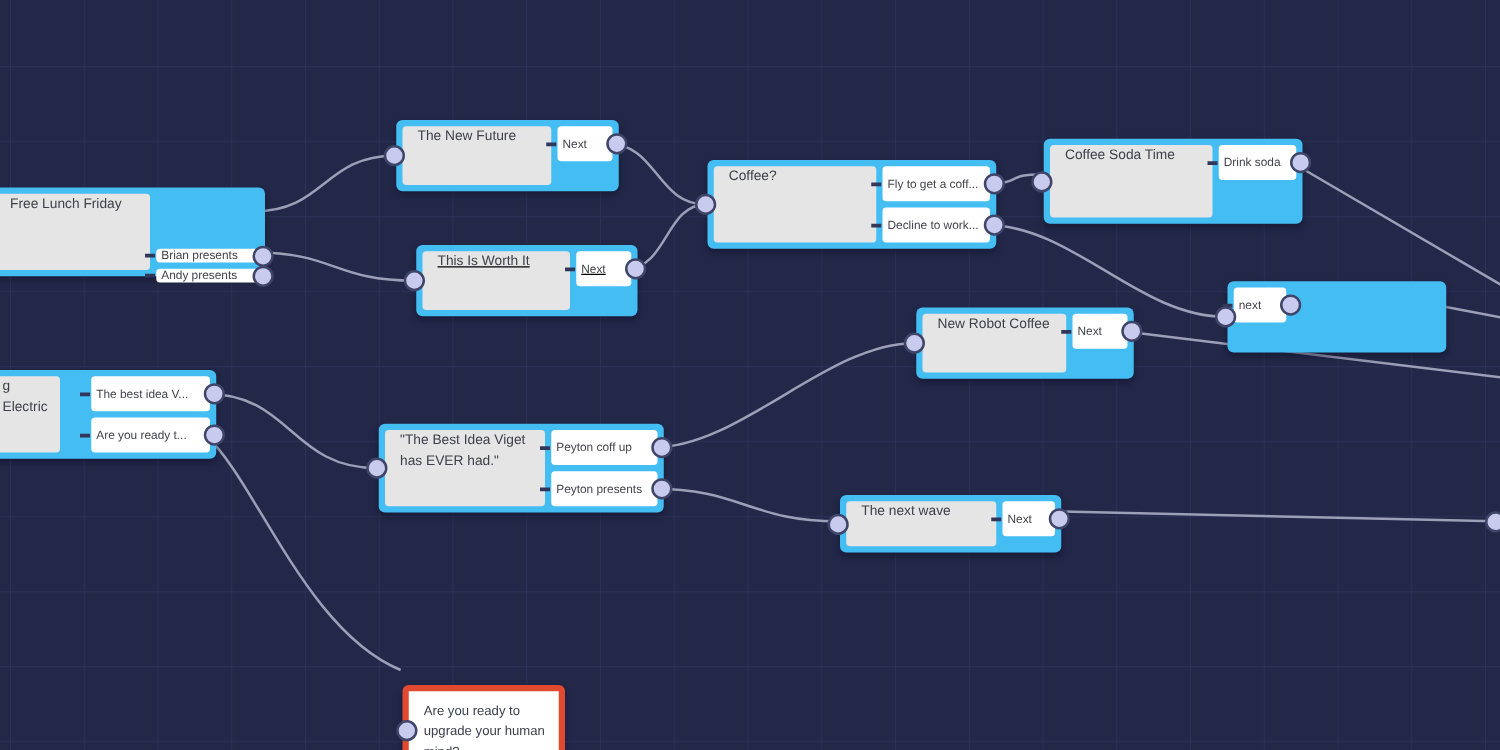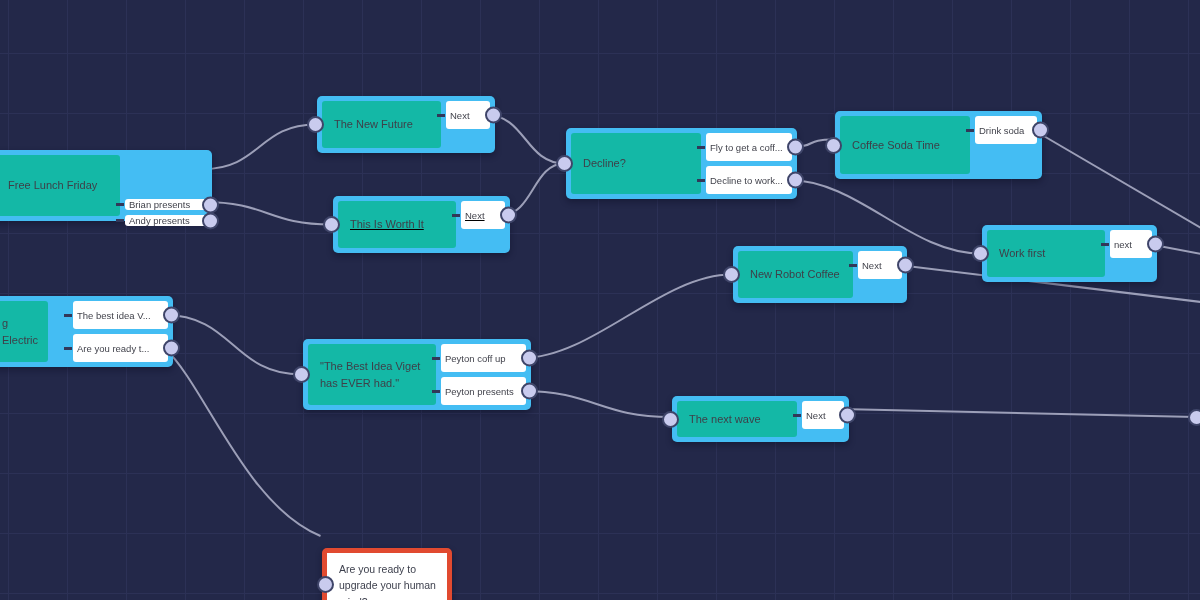--- a/index.html
+++ b/index.html
@@ -15,22 +15,22 @@
   }
   #wires{position:absolute;left:0;top:0;z-index:1;}
   #wires path{fill:none;stroke:#9c9fb8;stroke-width:2px;}
   .node{
     position:absolute;z-index:2;box-sizing:border-box;
     background:#44bdf3;border-radius:5px;
     display:flex;gap:5px;padding:5px;
     box-shadow:0 3px 6px rgba(10,13,35,0.45);
   }
   .main{
-    background:#14b8a6;border-radius:3px;flex:1 1 auto;
-    display:flex;align-items:center;
+    background:#e5e5e5;border-radius:3px;flex:1 1 auto;
+    display:flex;
     padding:0 8px 0 12px;box-sizing:border-box;
     font-size:11px;color:#3e4049;line-height:1.5;
   }
   .outs{display:flex;flex-direction:column;gap:5px;flex:0 0 auto;}
   .out{
     position:relative;background:#ffffff;border-radius:3px;height:28px;
     display:flex;align-items:center;justify-content:flex-start;
     font-size:9.5px;color:#42434c;white-space:nowrap;overflow:visible;
     box-sizing:border-box;padding:0 4px;
   }
@@ -107,21 +107,21 @@
       <div class="outs" style="width: 44px;">
         <div class="out">
           <span>Next</span>
           <span class="port outp"></span>
         </div>
       </div>
       <span class="port in"></span>
     </div>
     <div class="node" style="left: 566px; top: 128px; width: 231px; height: 71px;">
       <div class="main">
-        <span>Decline?</span>
+        <span>Coffee?</span>
       </div>
       <div class="outs" style="width: 86px;">
         <div class="out">
           <span>Fly to get a coff...</span>
           <span class="port outp"></span>
         </div>
         <div class="out">
           <span>Decline to work...</span>
           <span class="port outp"></span>
         </div>
@@ -134,23 +134,20 @@
       </div>
       <div class="outs" style="width: 62px;">
         <div class="out">
           <span>Drink soda</span>
           <span class="port outp"></span>
         </div>
       </div>
       <span class="port in"></span>
     </div>
     <div class="node" style="left: 982px; top: 225px; width: 175px; height: 57px;">
-      <div class="main">
-        <span>Work first</span>
-      </div>
       <div class="outs" style="width: 42px;">
         <div class="out">
           <span>next</span>
           <span class="port outp"></span>
         </div>
       </div>
       <span class="port in"></span>
     </div>
     <div class="node" style="left: 733px; top: 246px; width: 174px; height: 57px;">
       <div class="main">

